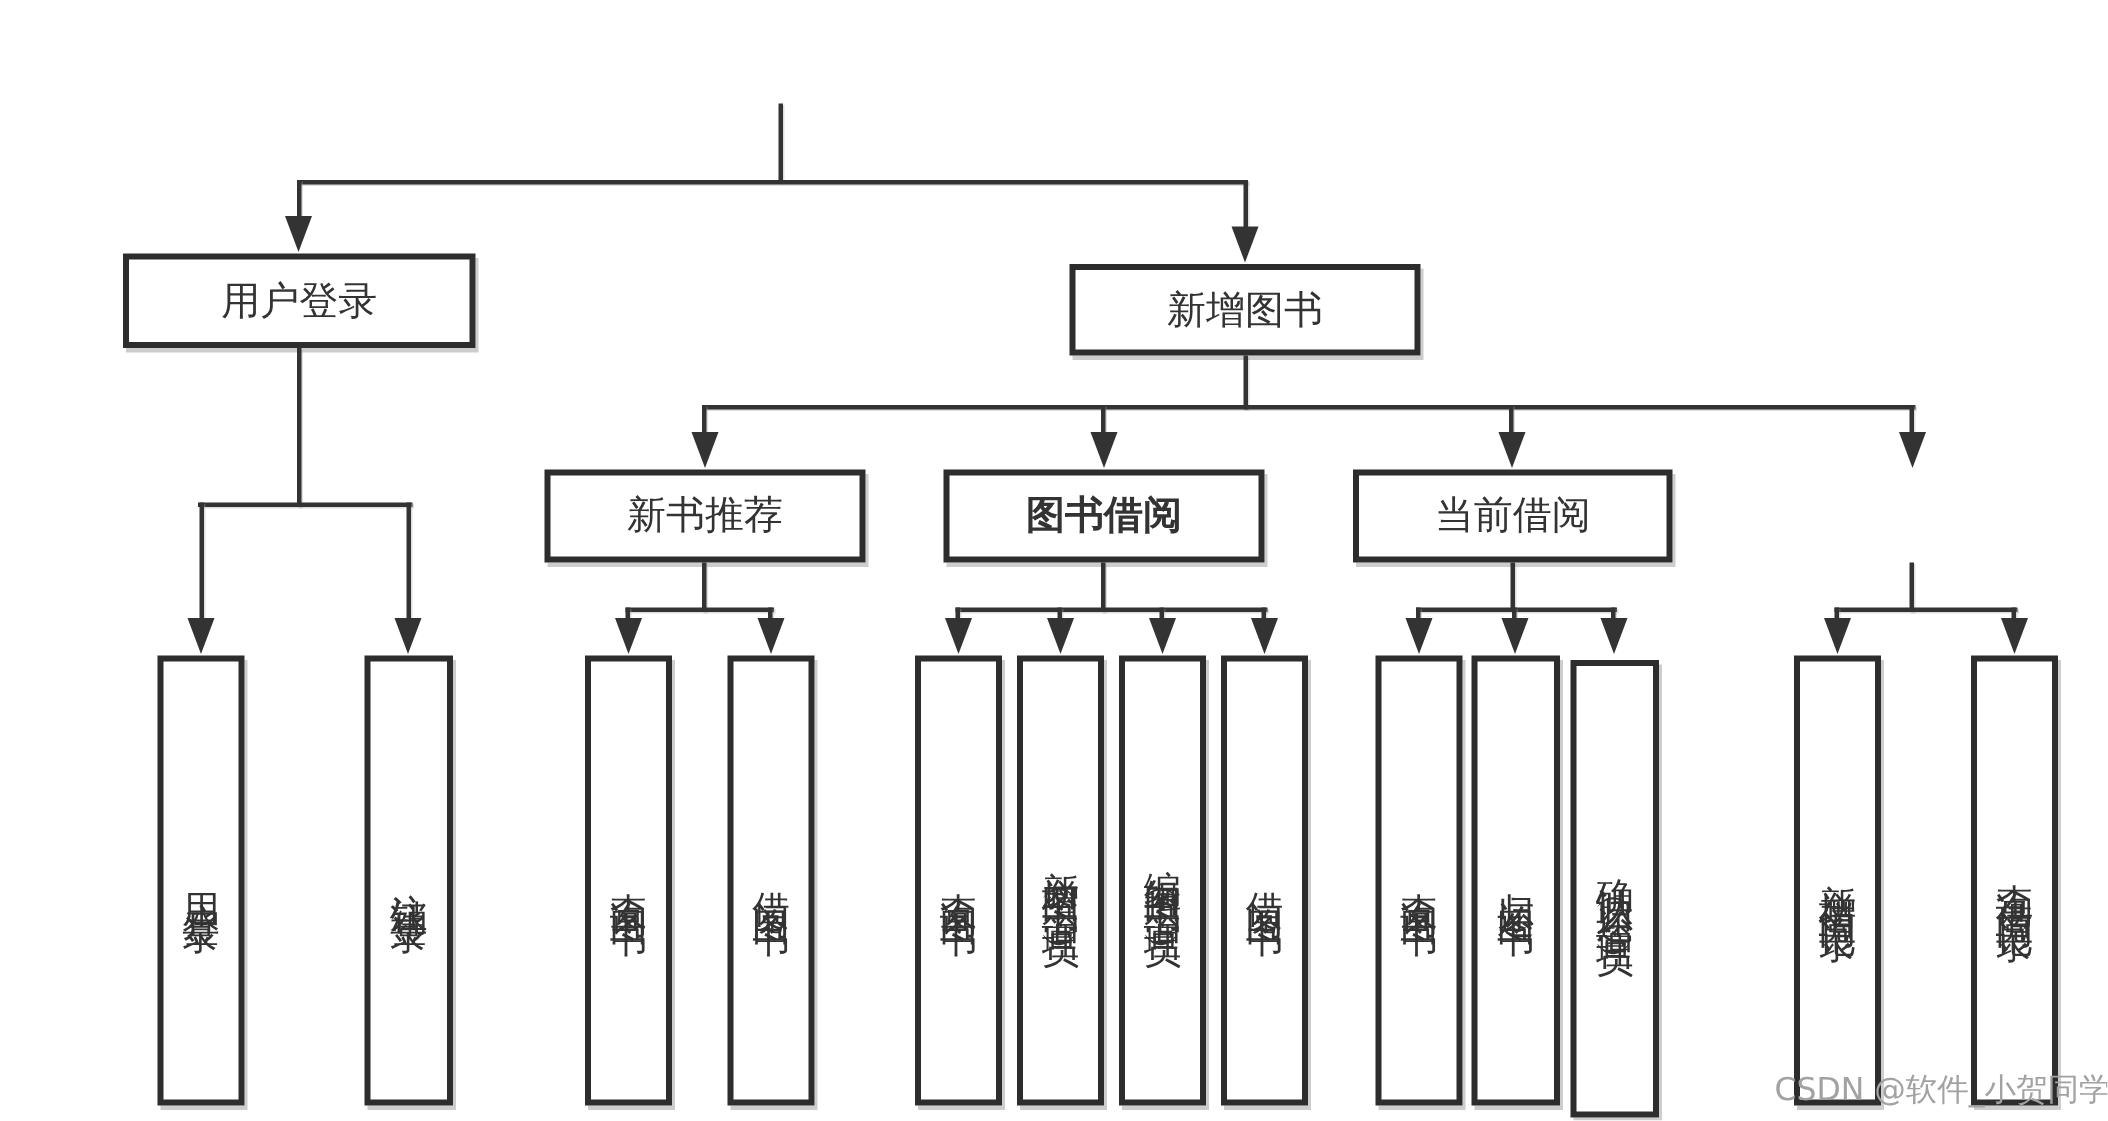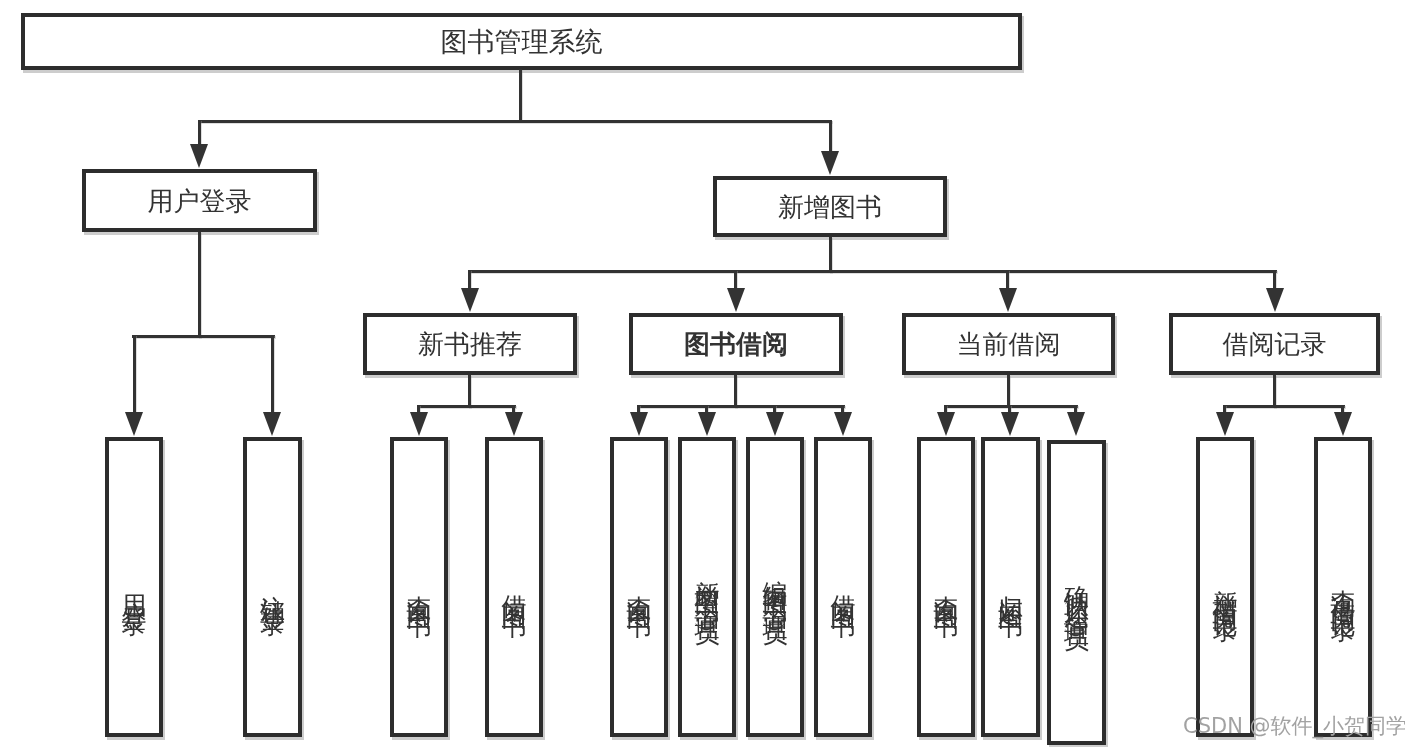--- a/index.html
+++ b/index.html
@@ -30,42 +30,36 @@
     border-left:9px solid transparent; border-right:9px solid transparent;
     border-top:24px solid #333333;
   }
   .wm { position:absolute; left:1183px; top:712px; font-size:21px; color:#a2a2a2; white-space:nowrap; }
 </style>
 </head>
 <body>
 
 <div class="stage">
 
-  <div class="hbox root-label" style="left:21px; top:13px; width:1001px; height:57px;">
-    <span>图书管理系统</span>
-  </div>
 
   <div class="hbox mid-label" style="left:82px; top:169px; width:235px; height:63px;">
     <span>用户登录</span>
   </div>
   <div class="hbox mid-label" style="left:713px; top:176px; width:234px; height:61px;">
     <span>新增图书</span>
   </div>
 
   <div class="hbox mid-label" style="left:363px; top:313px; width:214px; height:62px;align-items:center;">
     <span>新书推荐</span>
   </div>
   <div class="hbox mid-label" style="left:629px; top:313px; width:214px; height:62px;font-weight:bold;">
     <span>图书借阅</span>
   </div>
   <div class="hbox mid-label" style="left:902px; top:313px; width:213px; height:62px;">
     <span>当前借阅</span>
-  </div>
-  <div class="hbox mid-label" style="left:1169px; top:313px; width:211px; height:62px;">
-    <span>借阅记录</span>
   </div>
 
   <div class="vbox" style="left:105px; top:437px; width:58px; height:300px;">
     <span>用户登录</span>
   </div>
   <div class="vbox" style="left:243px; top:437px; width:59px; height:300px;">
     <span>注销登录</span>
   </div>
 
   <div class="vbox" style="left:390px; top:437px; width:58px; height:300px;">

